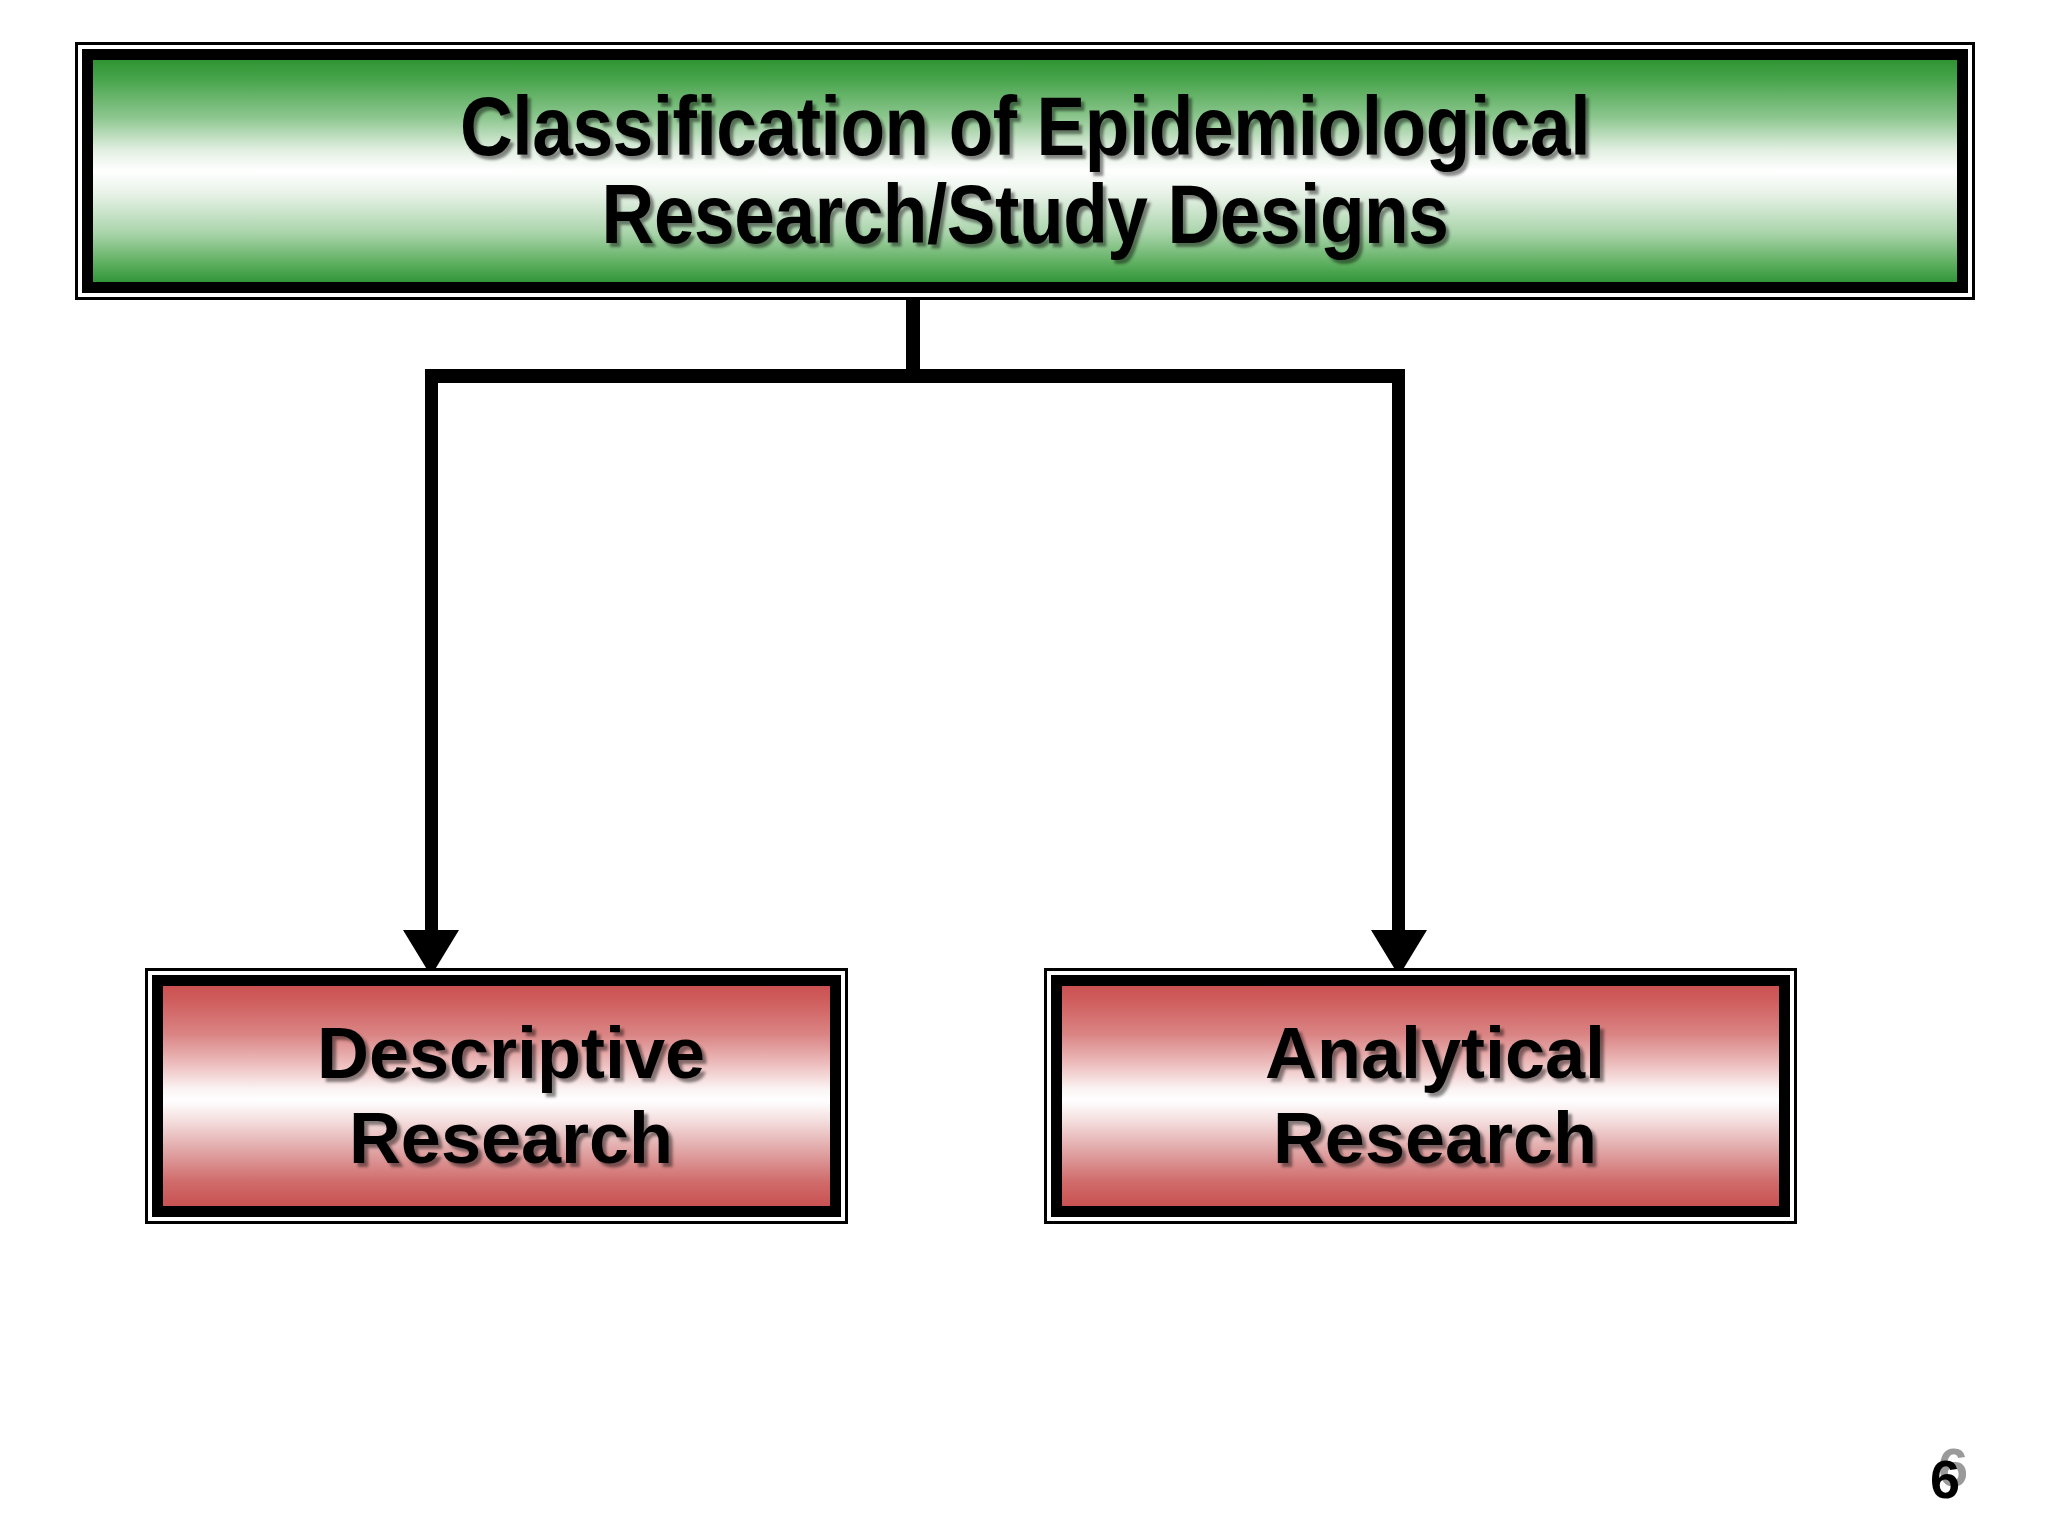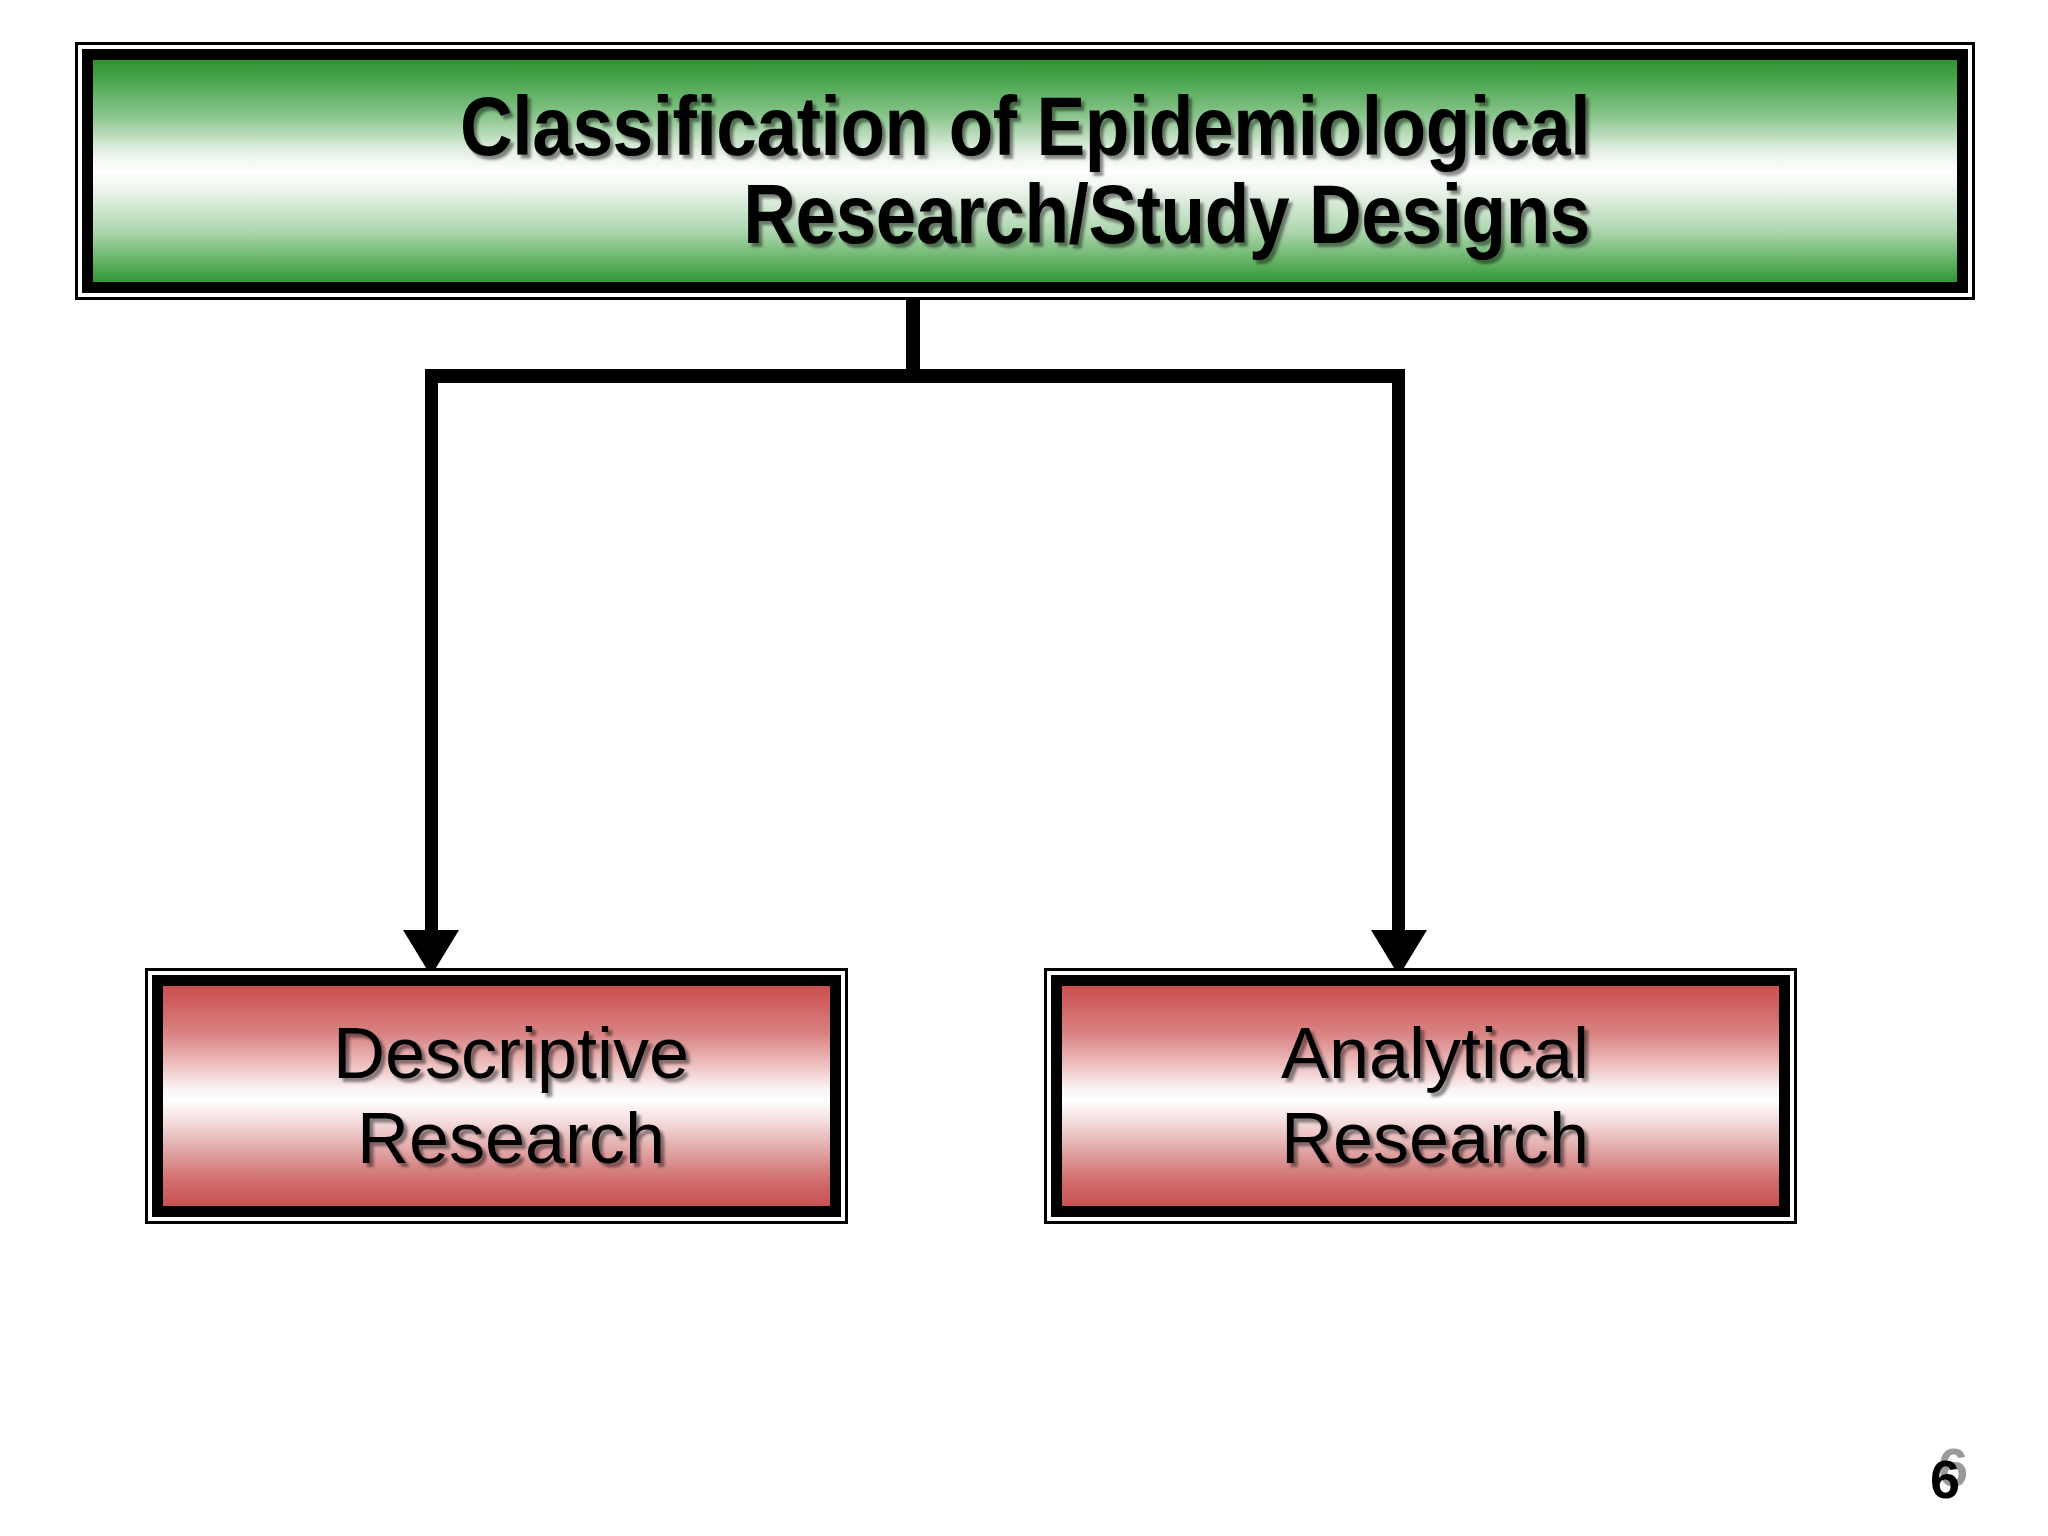--- a/index.html
+++ b/index.html
@@ -62,21 +62,20 @@
     background: linear-gradient(to bottom,
         #2f9433 0%,
         #45a349 8%,
         #8dc78f 26%,
         #e4f0e4 41%,
         #ffffff 50%,
         #e8f2e8 60%,
         #a9d4aa 78%,
         #5bae5d 92%,
         #32963a 100%);
-    text-align: right;
   }
   #header-title {
     font-family: "Liberation Sans", sans-serif;
     font-weight: bold;
     font-size: 83px;
     line-height: 1.06;
     color: #000000;
     letter-spacing: -0.5px;
     transform: scaleX(0.88);
     text-shadow: 4px 4px 3px rgba(0,0,0,0.45);
@@ -99,21 +98,21 @@
         #eec0c0 36%,
         #fbf4f4 47%,
         #ffffff 52%,
         #f6e3e3 60%,
         #e2a9a9 74%,
         #d06b6b 89%,
         #c95252 100%);
   }
   .leaf-label {
     font-family: "Liberation Sans", sans-serif;
-    font-weight: normal;
+    font-weight: bold;
     font-size: 72px;
     line-height: 1.18;
     color: #000000;
     text-shadow: 4px 4px 3px rgba(0,0,0,0.45);
     white-space: pre-line;
     margin-left: 29px;
   }
 
   
   .conn {

